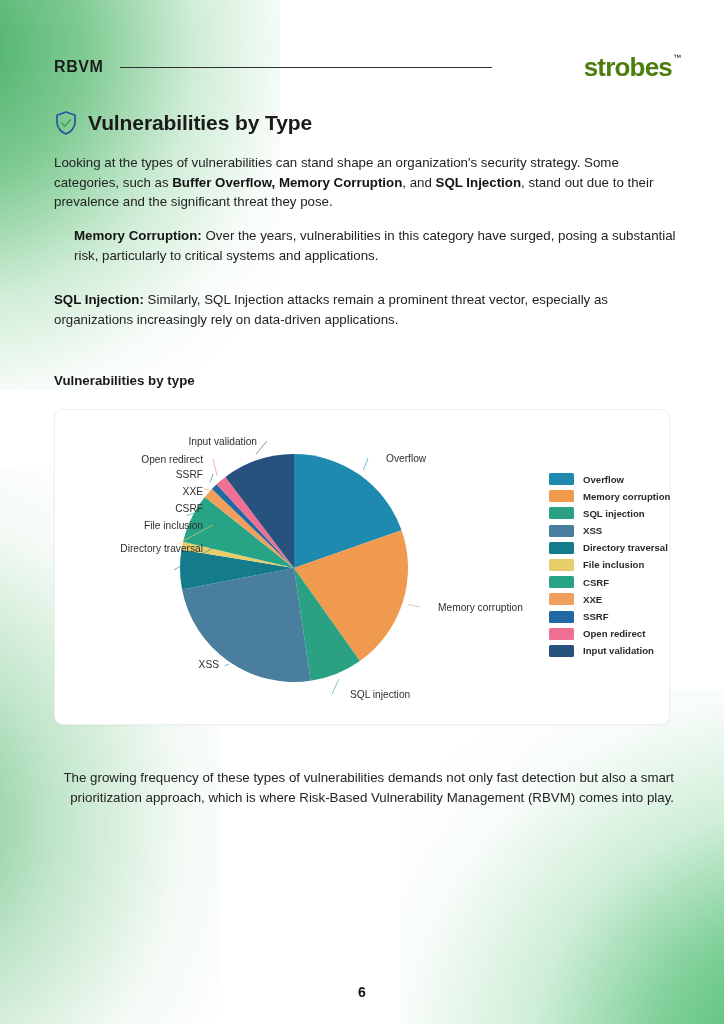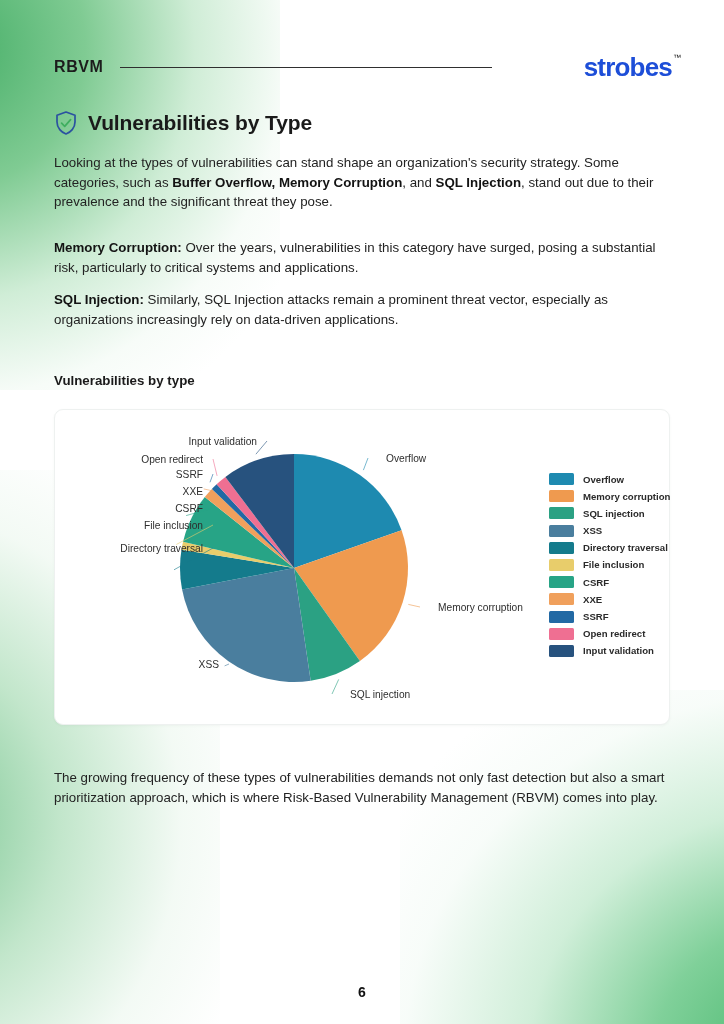--- a/index.html
+++ b/index.html
@@ -53,21 +53,21 @@
     font-size: 16px; font-weight: bold; letter-spacing: .6px;
     color: #1c1c1c; white-space: nowrap;
   }
   #header-rule {
     flex: 1; height: 1px; background: #2f2f2f;
     margin: 0 14px 0 16px; max-width: 372px;
   }
   #logo-wrap { position: relative; margin-left: auto; }
   #logo-text {
     font-size: 26px; font-weight: bold; letter-spacing: -.8px;
-    color: #1d4ed8; line-height: 1;
+    color: #4d7c0f; line-height: 1;
   }
   #logo-tm {
     position: absolute; right: -9px; top: -1px;
     font-size: 8px; color: #121212;
   }
 
   
   #title-row {
     position: absolute; left: 54px; top: 110px;
     display: flex; align-items: center; gap: 10px;
@@ -77,23 +77,23 @@
     font-size: 21px; font-weight: bold; color: #1a1a1a; letter-spacing: -.1px;
   }
 
   
   .para {
     position: absolute; left: 54px; width: 620px;
     font-size: 13.3px; line-height: 19.6px; color: #232323;
   }
   .para b { font-weight: bold; color: #131313; }
   #para-1 { top: 153px; }
-  #para-2 { top: 238px; }
+  #para-2 { top: 226px; margin-left: 20px; }
   #para-3 { top: 290px; }
-  #para-4 { top: 768px; }
+  #para-4 { top: 768px; text-align: right; }
 
   
   #chart-heading {
     position: absolute; left: 54px; top: 373px;
     font-size: 13.3px; font-weight: bold; color: #1a1a1a;
   }
   #chart-card {
     position: absolute; left: 54px; top: 409px;
     width: 616px; height: 316px;
     background: #ffffff; border: 1px solid #eef1f0; border-radius: 9px;

